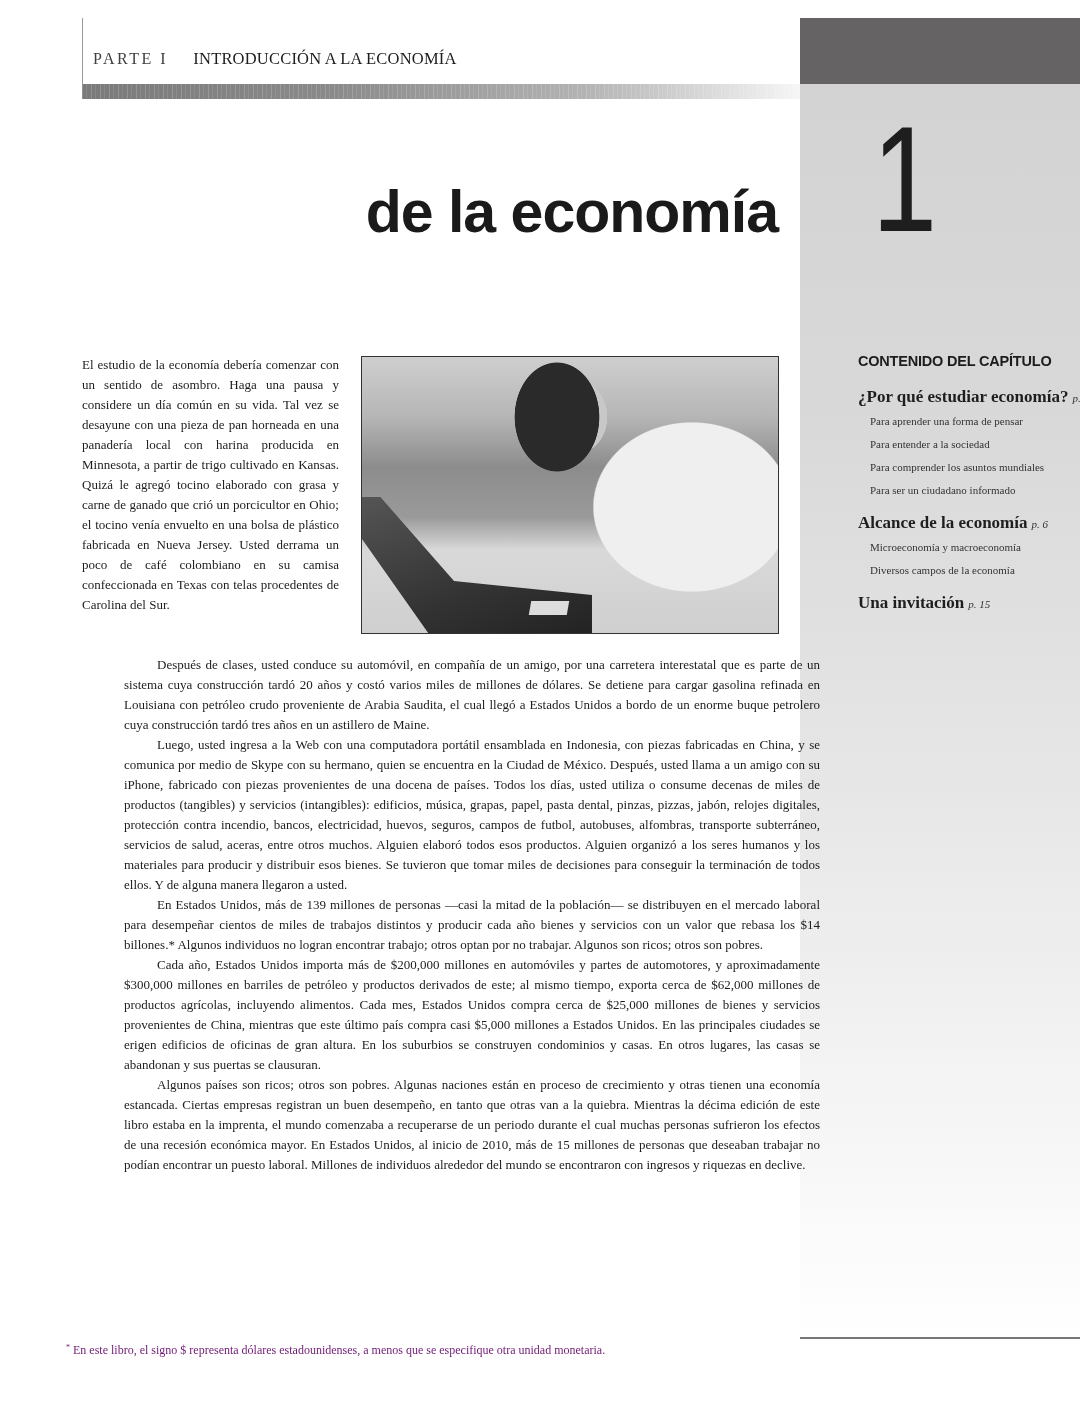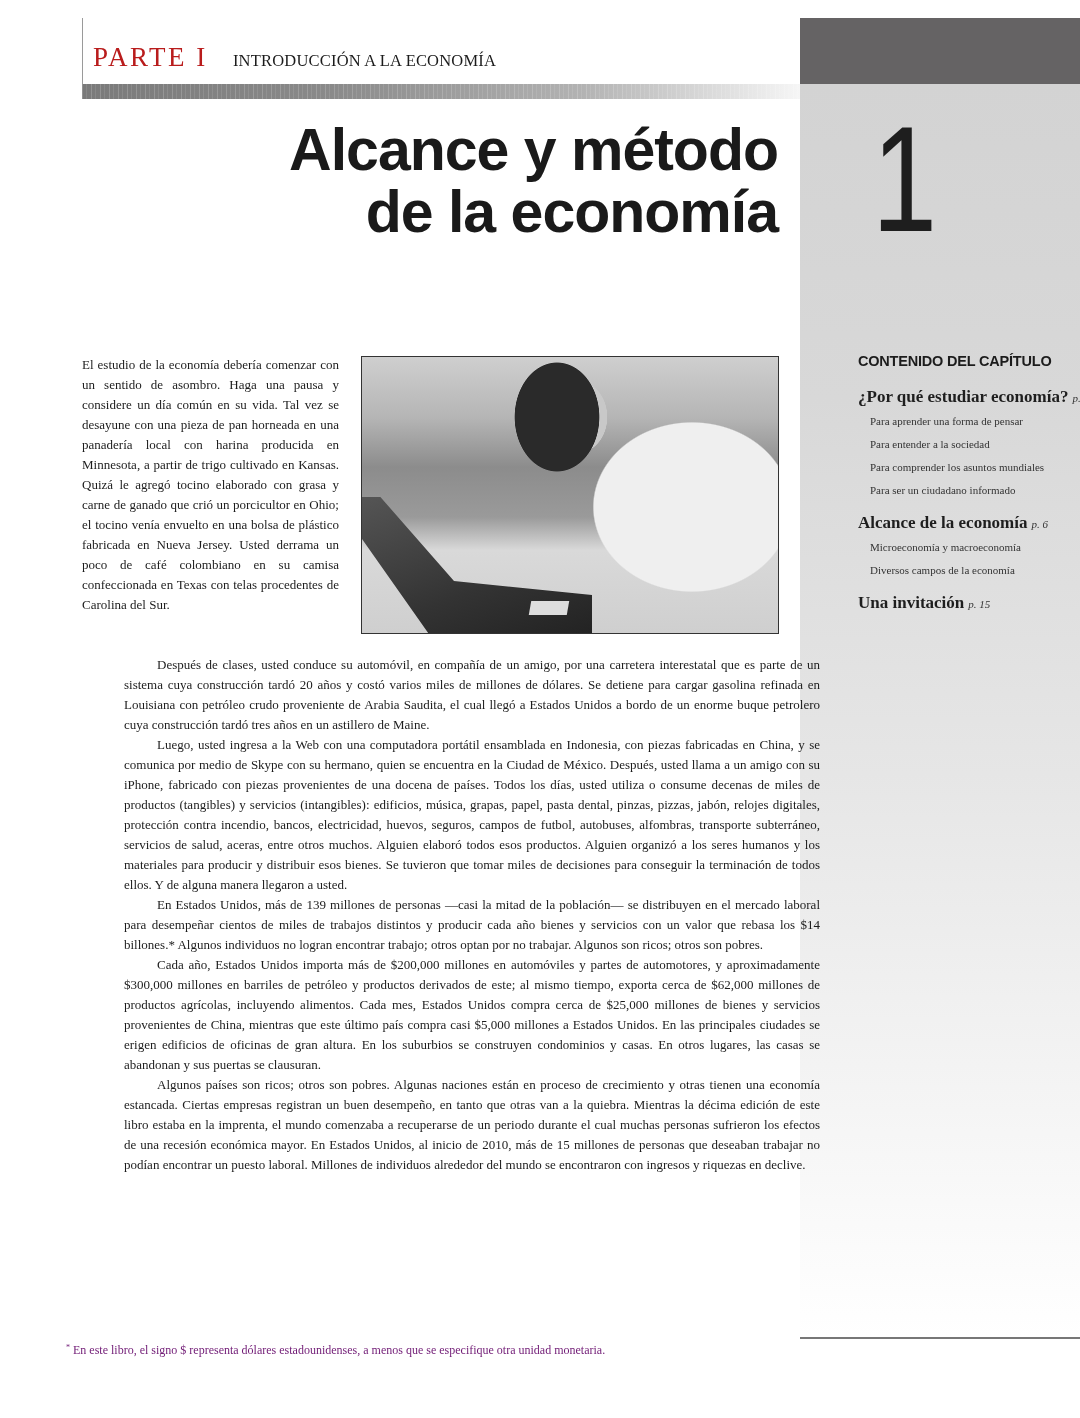--- a/index.html
+++ b/index.html
@@ -4,21 +4,21 @@
   <style>
     html, body { margin: 0; padding: 0; }
     body {
       width: 1080px; height: 1418px; position: relative; overflow: hidden;
       background: #ffffff; color: #1c1c1c;
       font-family: "Liberation Serif", "DejaVu Serif", serif;
     }
     
     .header-vline { position: absolute; left: 82px; top: 18px; width: 1px; height: 68px; background: #9a9a9a; }
     .running-head { position: absolute; left: 93px; top: 44px; font-size: 21px; line-height: 26px; white-space: nowrap; }
-    .part-label { color: #b91c1c; letter-spacing: 2.5px; font-size: 27px; }
+    .part-label { color: #404040; letter-spacing: 2.5px; font-size: 16px; }
     .part-title { color: #1c1c1c; font-size: 16.5px; margin-left: 20px; letter-spacing: 0.2px; }
     .stripe-bar {
       position: absolute; left: 82px; top: 84px; width: 718px; height: 15px;
       background:
         repeating-linear-gradient(90deg, rgba(255,255,255,0.18) 0 1px, rgba(0,0,0,0) 1px 4px, rgba(255,255,255,0.10) 4px 5px, rgba(0,0,0,0) 5px 9px),
         linear-gradient(90deg, #7a7a7a 0%, #8a8a8a 35%, #b3b3b3 70%, #e4e4e4 92%, #f6f6f6 100%);
     }
     
     .sidebar-top { position: absolute; left: 800px; top: 18px; width: 280px; height: 66px; background: #656364; }
     .sidebar {
@@ -111,21 +111,21 @@
 
   <div class="toc-section">
     <div class="toc-section-title">
       <span>Una invitación</span><span class="toc-page">p. 15</span>
     </div>
   </div>
 
 </div>
 
 <h1 class="chapter-title" style="margin:0;">
-  <span>Alcance y método</span><br>
+  <br>
   <span>de la economía</span>
 </h1>
 
 <div class="photo" title="Mujer recostada en una alfombra usando una computadora portátil y hablando por teléfono">
   <div class="photo-laptop"></div>
   <div class="photo-pad"></div>
 </div>
 
 <div class="body-text intro">
   <p>El estudio de la economía debería comenzar con un sentido de asombro. Haga una pausa y considere un día común en su vida. Tal vez se desayune con una pieza de pan horneada en una panadería local con harina producida en Minnesota, a partir de trigo cultivado en Kansas. Quizá le agregó tocino elaborado con grasa y carne de ganado que crió un porcicultor en Ohio; el tocino venía envuelto en una bolsa de plástico fabricada en Nueva Jersey. Usted derrama un poco de café colombiano en su camisa confeccionada en Texas con telas procedentes de Carolina del Sur.</p>

